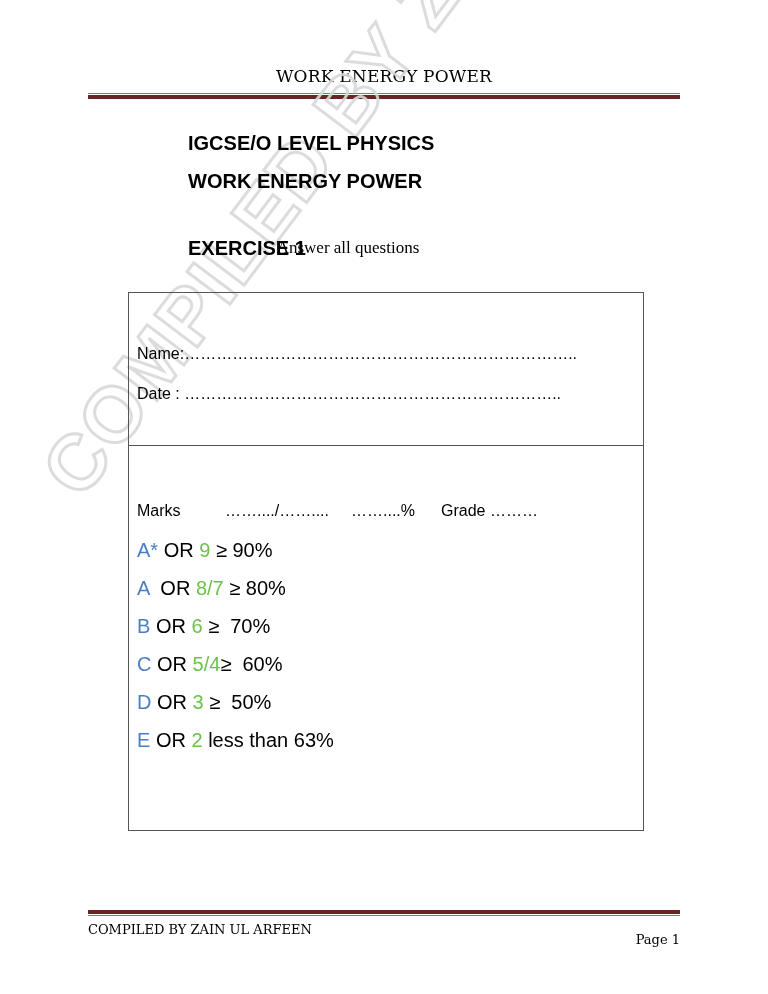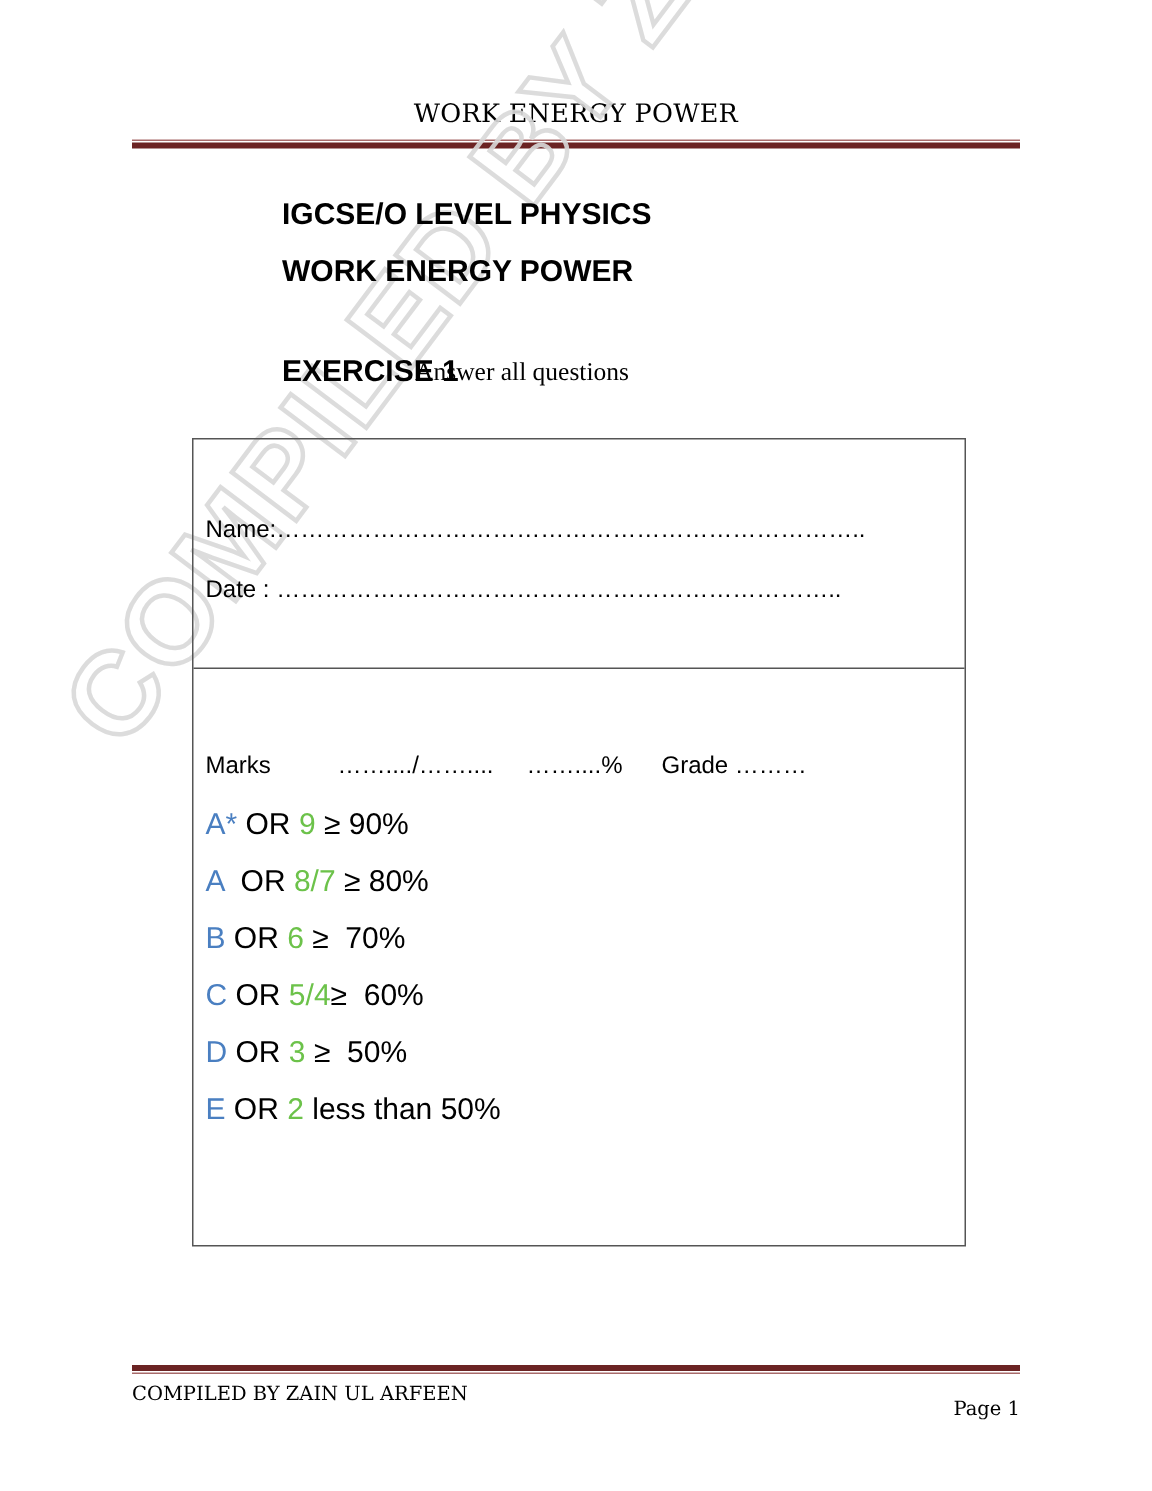--- a/index.html
+++ b/index.html
@@ -77,19 +77,19 @@
 
   <div id="marks-line" class="box-line">
     <span class="marks-label">Marks</span><span class="marks-frac">……..../……....</span><span class="marks-pct">……....%</span><span>Grade ………</span>
   </div>
 
   <div class="grade-row" style="top:246px;"><span class="grade-letter">A*</span><span> OR </span><span class="grade-num">9</span><span> ≥ 90%</span></div>
   <div class="grade-row" style="top:284px;"><span class="grade-letter">A</span><span style="white-space:pre">  OR </span><span class="grade-num">8/7</span><span> ≥ 80%</span></div>
   <div class="grade-row" style="top:322px;"><span class="grade-letter">B</span><span> OR </span><span class="grade-num">6</span><span style="white-space:pre"> ≥  70%</span></div>
   <div class="grade-row" style="top:360px;"><span class="grade-letter">C</span><span> OR </span><span class="grade-num">5/4</span><span style="white-space:pre">≥  60%</span></div>
   <div class="grade-row" style="top:398px;"><span class="grade-letter">D</span><span> OR </span><span class="grade-num">3</span><span style="white-space:pre"> ≥  50%</span></div>
-  <div class="grade-row" style="top:436px;"><span class="grade-letter">E</span><span> OR </span><span class="grade-num">2</span><span> less than 50%</span></div>
+  <div class="grade-row" style="top:436px;"><span class="grade-letter">E</span><span> OR </span><span class="grade-num">2</span><span> less than 63%</span></div>
 </div>
 
 <div id="ftr-rule-thick" class="rule-thick"></div>
 <div id="ftr-rule-thin" class="rule-thin"></div>
 <div id="footer-left" class="serif">COMPILED BY ZAIN UL ARFEEN</div>
 <div id="footer-right" class="serif">Page 1</div>
 
 </body></html>

